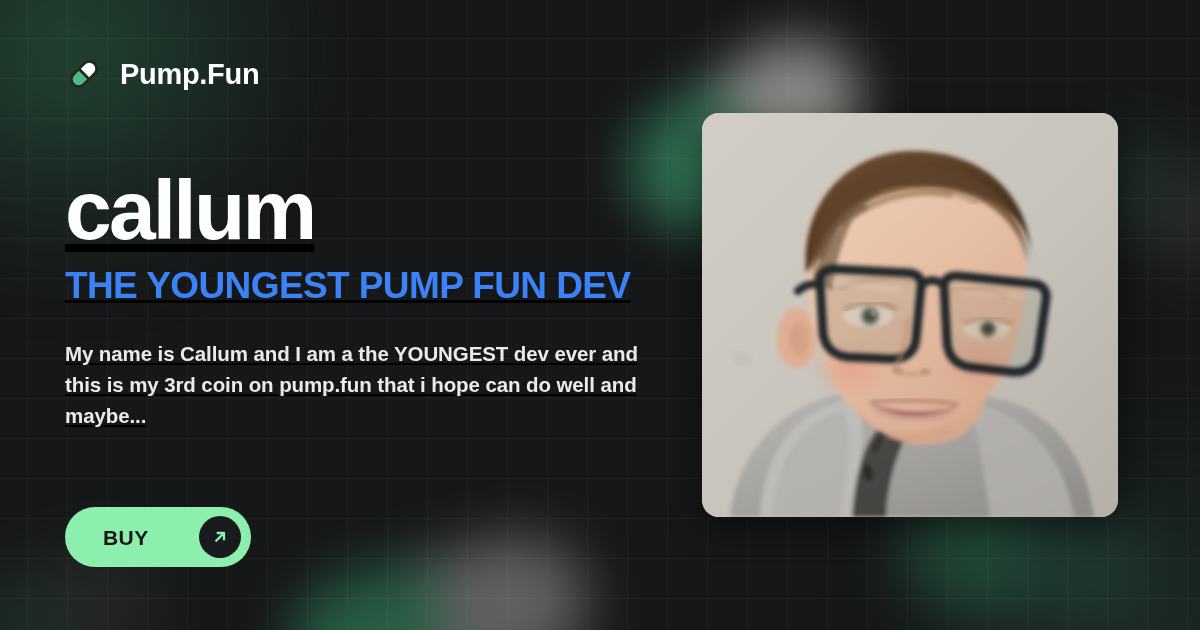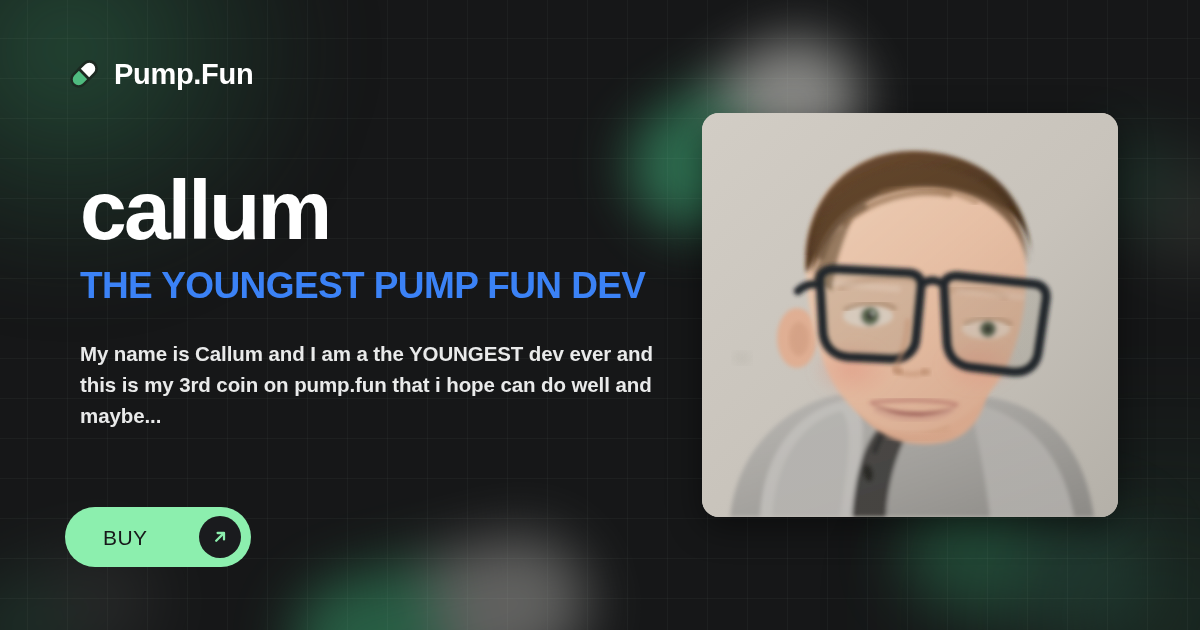--- a/index.html
+++ b/index.html
@@ -113,30 +113,30 @@
   }
   .blob-5 .cap-a { background:#2a6048; }
   .blob-5 .cap-b { background:#55574f; }
 
   
   .content { position:relative; z-index:3; width:100%; height:100%; }
 
   
   .brand {
     position:absolute; left:65px; top:55px;
-    display:flex; align-items:center; gap:11px;
+    display:flex; align-items:center; gap:17px;
   }
   .brand-logo { width:38px; height:38px; display:block; flex:none; }
   .brand-name {
     font-size:29px; font-weight:bold; color:#ffffff;
     letter-spacing:-.3px; line-height:1; white-space:nowrap;
   }
 
   
-  .hero { position:absolute; left:80px; top:172px; width:600px; }
+  .hero { position:absolute; left:65px; top:172px; width:600px;text-decoration:underline; }
 
   .hero-title {
     font-size:84px; font-weight:bold; color:#ffffff;
     line-height:.92; letter-spacing:-2.8px;
     margin-bottom:16px;
   }
   .hero-sub {
     font-size:37px; font-weight:bold; color:#3b82f6;
     line-height:1.16; letter-spacing:-.6px;
     max-width:585px;
@@ -154,21 +154,21 @@
     position:absolute; left:65px; top:507px;
     width:186px; height:60px;
     background:#8cefae;
     border:none; border-radius:999px;
     display:flex; align-items:center;
     padding:0 10px 0 38px;
     cursor:pointer;
     font-family:inherit;
   }
   .buy-label {
-    font-size:21px; font-weight:normal; color:#17181a;
+    font-size:21px; font-weight:bold; color:#17181a;
     letter-spacing:.4px; line-height:1;
     flex:1; text-align:left;
   }
   .buy-badge {
     width:42px; height:42px; flex:none;
     background:#1a1b1e; border-radius:50%;
     display:flex; align-items:center; justify-content:center;
   }
   .buy-badge svg { display:block; }
 

